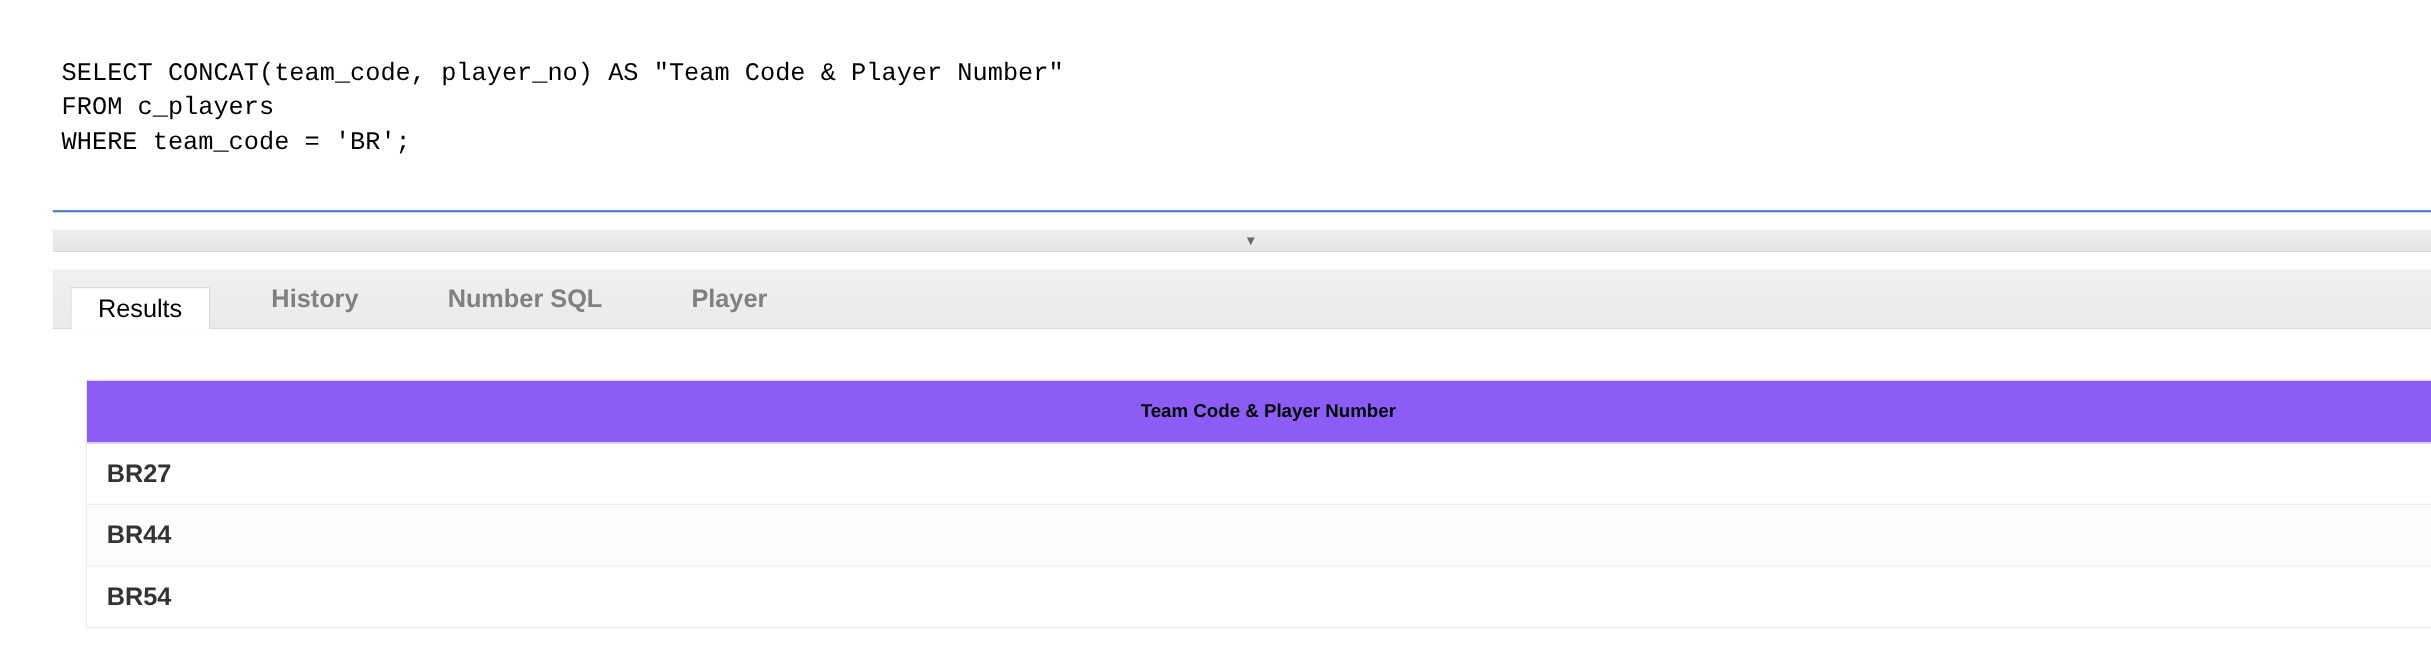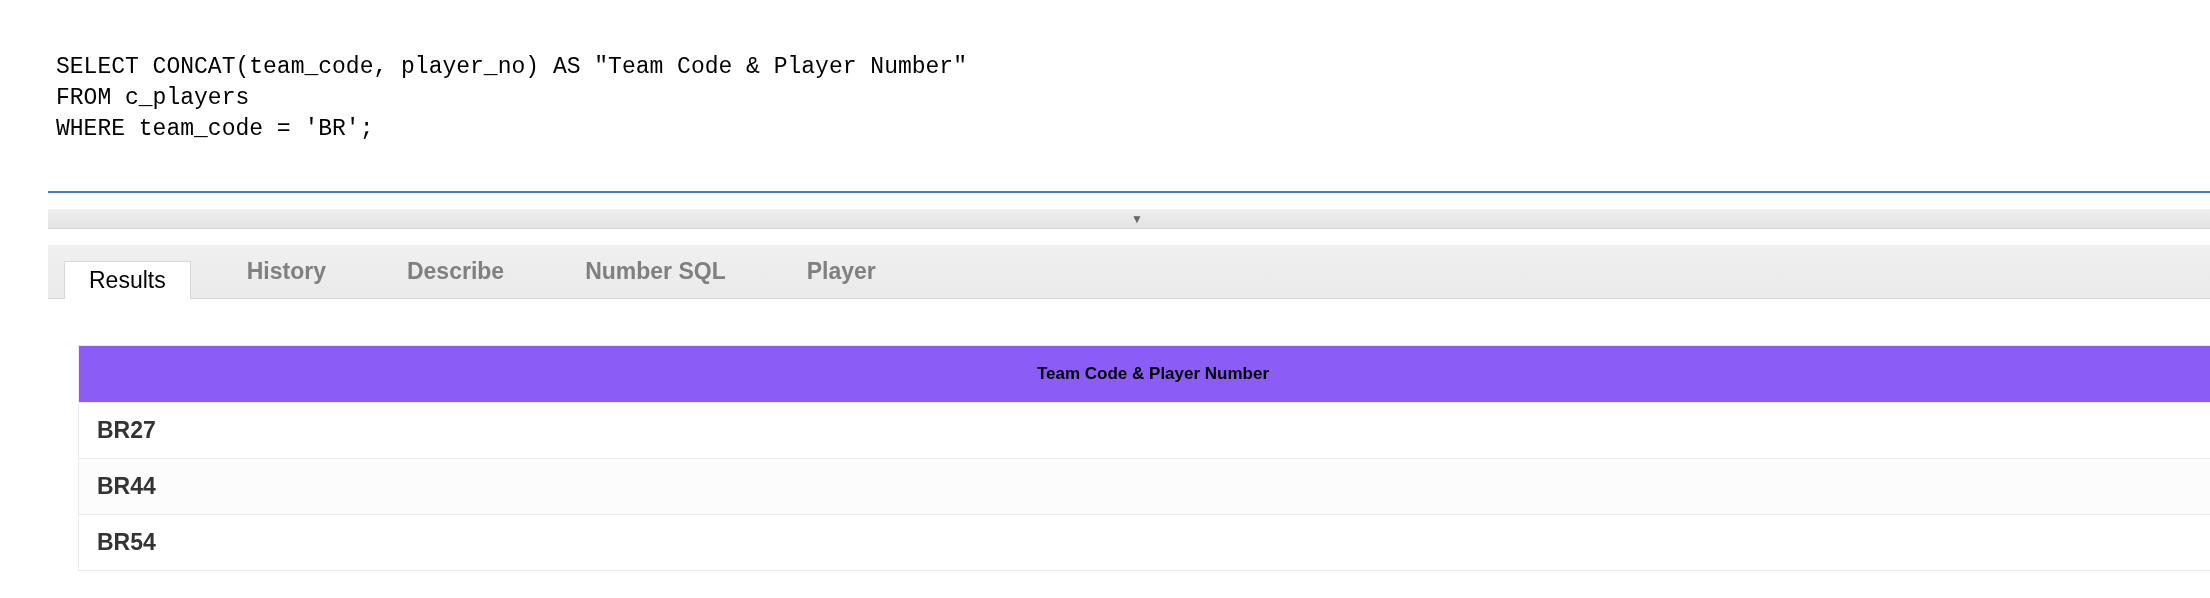--- a/index.html
+++ b/index.html
@@ -98,21 +98,20 @@
 FROM c_players
 WHERE team_code = 'BR';</div>
 
 <div class="divider-bar">
   <span class="divider-handle">▼</span>
 </div>
 
 <div class="tabs-bar">
   <div class="tab active">Results</div>
   <div class="tab">History</div>
-  <div class="tab">Describe</div>
   <div class="tab">Number SQL</div>
   <div class="tab">Player</div>
 </div>
 
 <div class="results-area">
   <table class="results-table">
     <thead>
       <tr>
         <th>Team Code &amp; Player Number</th>
       </tr>

